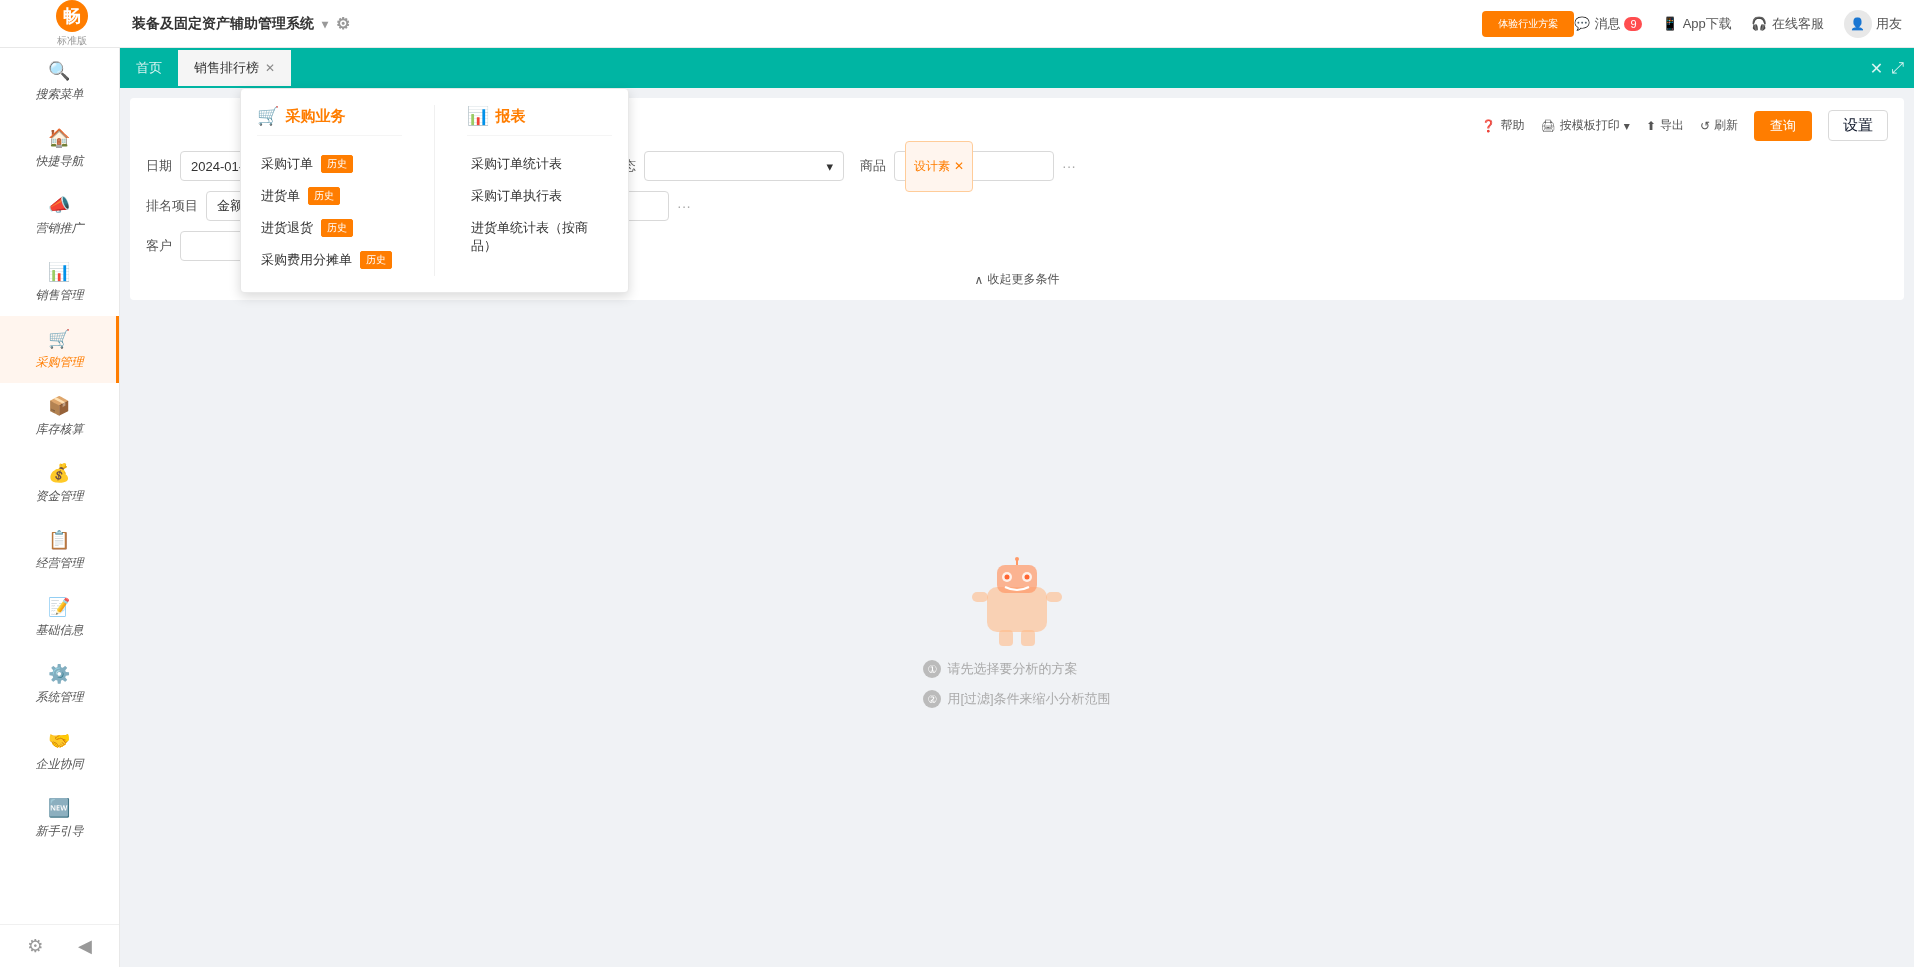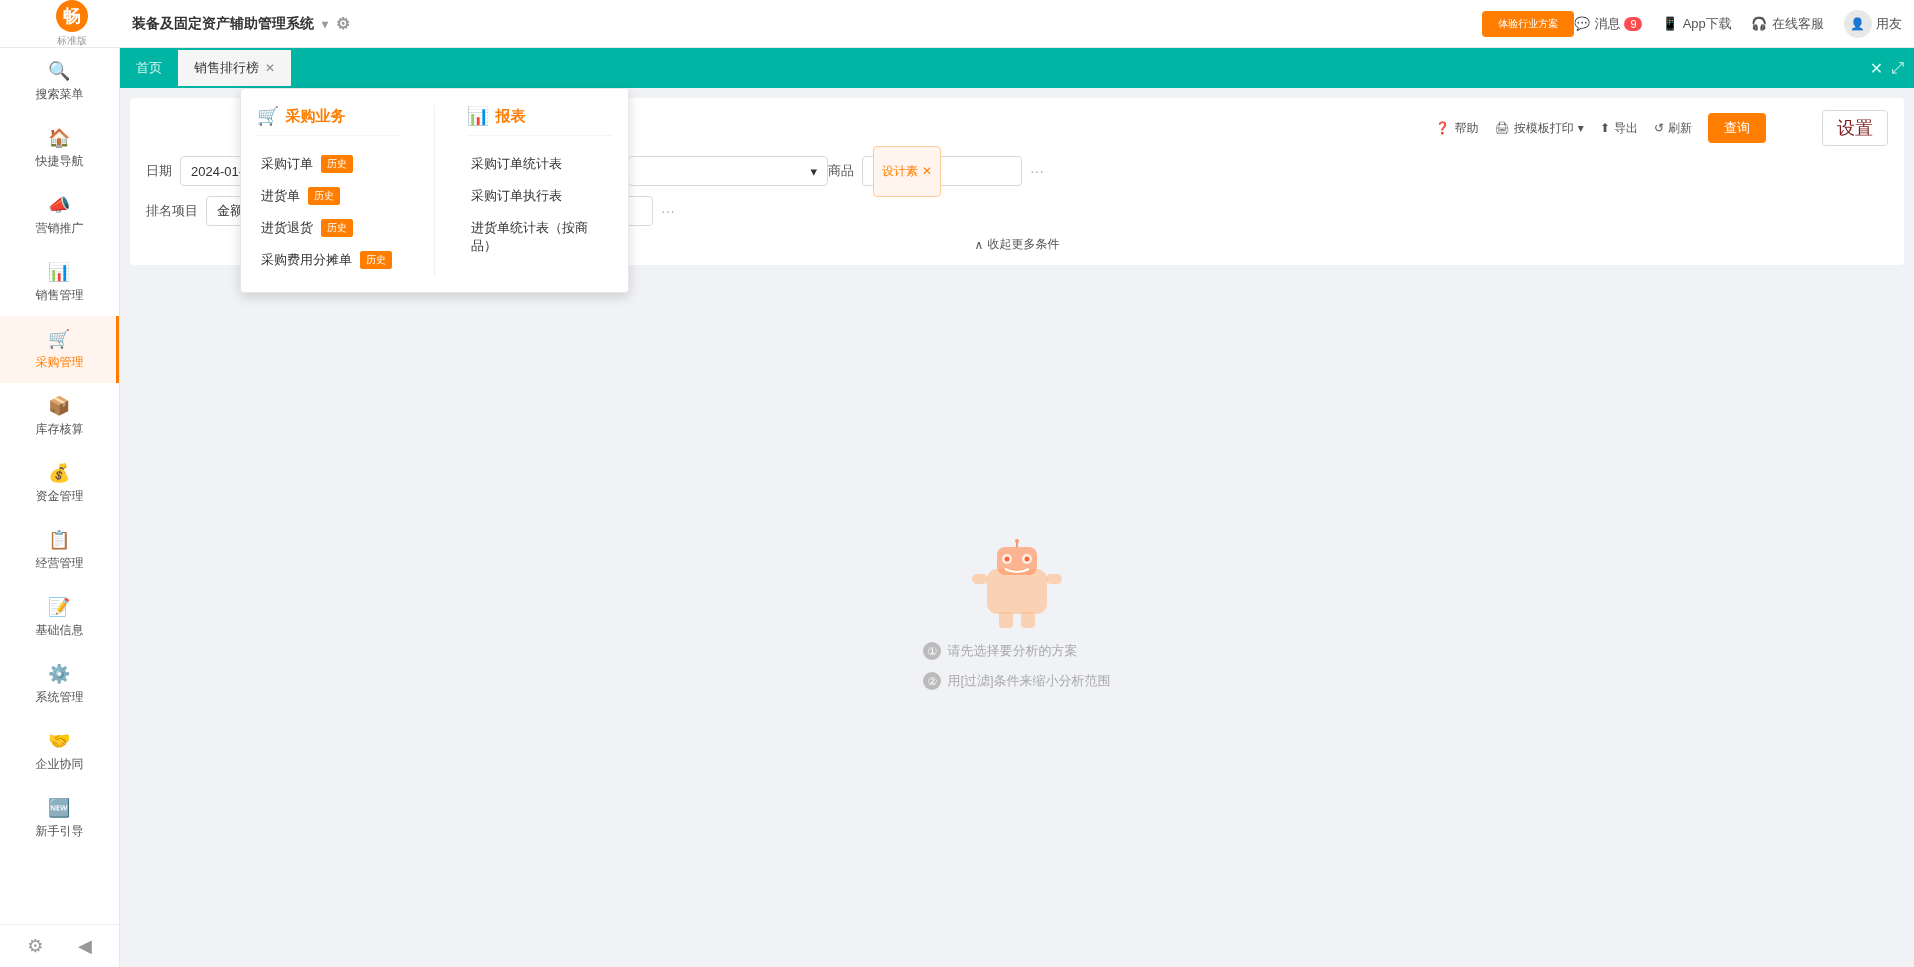--- a/index.html
+++ b/index.html
@@ -111,21 +111,21 @@
       color: #555;
       gap: 4px;
       position: relative;
     }
     .sidebar-item.active {
       background: #fff5ee;
       color: #ff7d00;
     }
     .sidebar-item.active::right { border-right: 3px solid #ff7d00; }
     .sidebar-item .si-icon { font-size: 18px; }
-    .sidebar-item .si-label { font-size: 12px; text-align: center; }
+    .sidebar-item .si-label { font-size: 12px; text-align: center; font-style: italic; }
     .sidebar-active-bar {
       position: absolute;
       right: 0; top: 0;
       width: 3px; height: 100%;
       background: #ff7d00;
     }
     .sidebar-bottom {
       margin-top: auto;
       border-top: 1px solid #f0f0f0;
       display: flex;
@@ -221,32 +221,32 @@
       background: #ff7d00;
       color: white;
       border: none;
       padding: 6px 16px;
       border-radius: 4px;
       font-size: 13px;
       cursor: pointer;
     }
     .toolbar-btn.outline-btn {
       background: #fff;
-      color: #7f1d1d;
+      color: #0f172a;
       border: 1px solid #d9d9d9;
       padding: 5px 14px;
       border-radius: 4px;
-      font-size: 18px;
-      cursor: pointer;
-      margin-left: 40px;
+      font-size: 15px;
+      cursor: pointer;
     }
 
     .filter-row {
       display: flex;
       align-items: flex-end;
+      gap: 16px;
       margin-bottom: 10px;
       flex-wrap: wrap;
     }
     .filter-label { font-size: 13px; color: #555; white-space: nowrap; }
     .filter-input {
       border: 1px solid #d9d9d9;
       border-radius: 4px;
       padding: 5px 10px;
       font-size: 13px;
       color: #333;
@@ -556,20 +556,30 @@
 
           <div class="filter-group">
             <span class="filter-label">业务员</span>
             <div class="filter-select" style="min-width:200px;">
               <span></span>
             </div>
             <span class="ellipsis">···</span>
           </div>
         </div>
 
+        <div class="filter-row">
+
+          <div class="filter-group">
+            <span class="filter-label">客户</span>
+            <div class="filter-select" style="min-width:200px;">
+              <span></span>
+            </div>
+            <span class="ellipsis">···</span>
+          </div>
+        </div>
 
         <div class="collapse-btn">
           <span>∧</span>
           <span>收起更多条件</span>
         </div>
       </div>
 
       <div class="empty-state">
         <div class="empty-icon">
           

